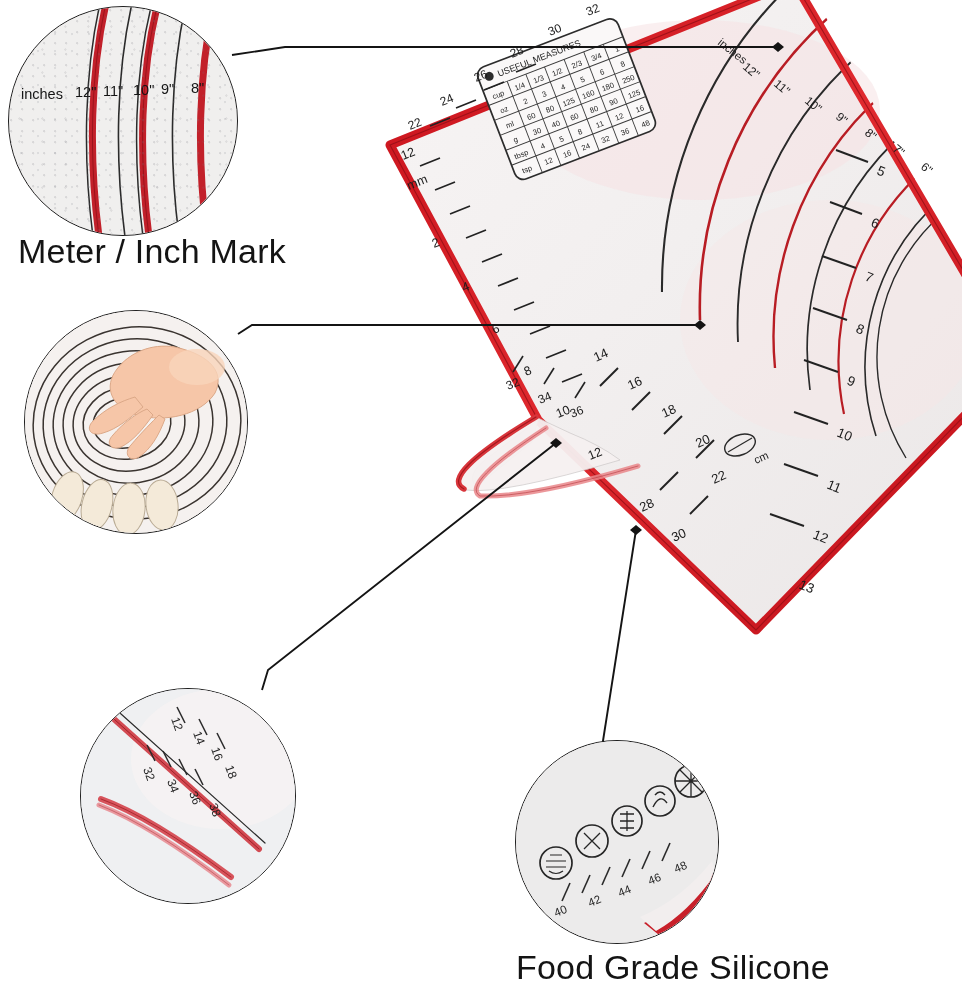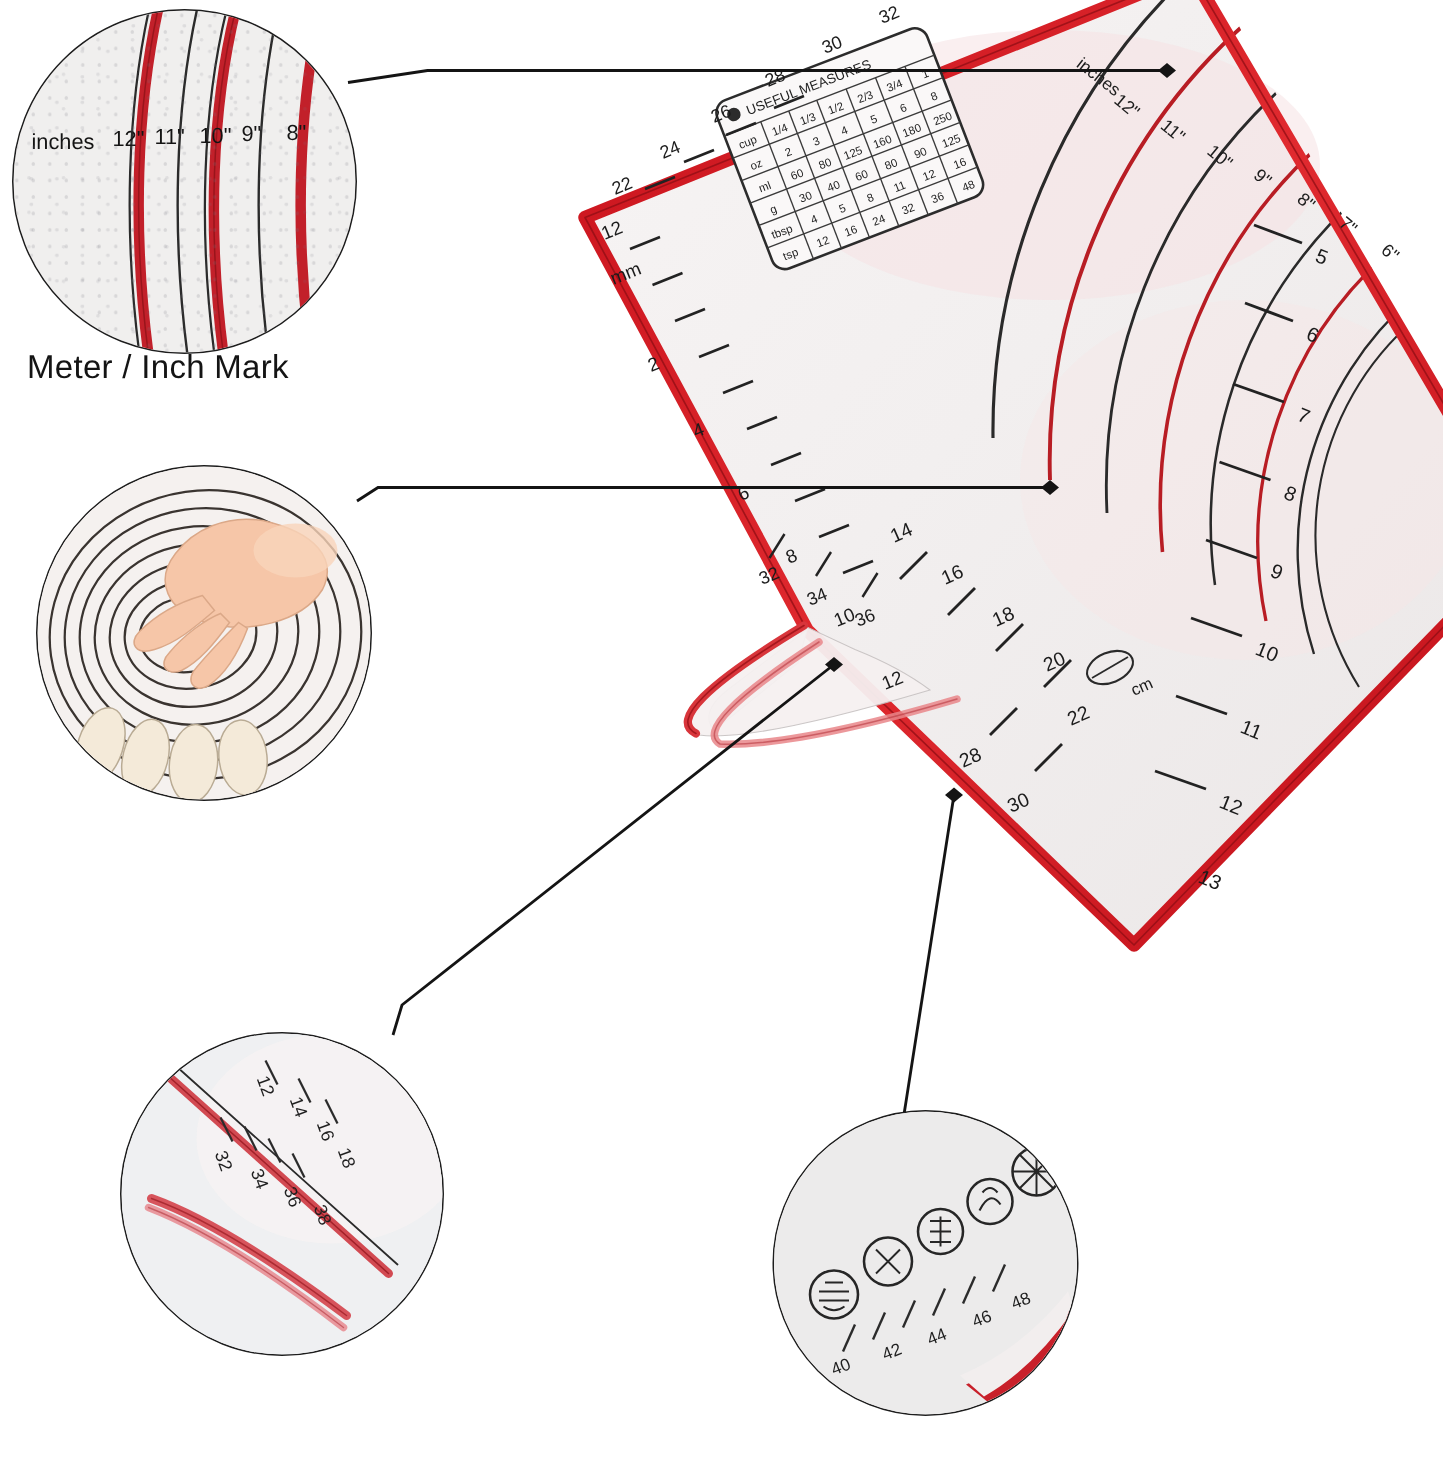--- a/index.html
+++ b/index.html
@@ -2,21 +2,21 @@
 <html><head>
 <meta charset="utf-8">
 <style>
   html,body{margin:0;padding:0;background:#ffffff;}
   body{width:962px;height:986px;position:relative;overflow:hidden;
        font-family:"Liberation Sans",sans-serif;color:#1a1a1a;}
 
   .stage{position:absolute;inset:0;}
 
   
-  .caption{position:absolute;font-size:22px;font-weight:400;color:#141414;
+  .caption{position:absolute;font-size:34px;font-weight:400;color:#141414;
            letter-spacing:.2px;white-space:nowrap;text-align:right;}
 
   
   .callout{position:absolute;border-radius:50%;overflow:hidden;
            border:1.6px solid #1d1d1d;background:#f1f0ef;}
   .callout .inner{position:absolute;inset:0;}
 
   
   .speckle{position:absolute;inset:0;
      background-image:
@@ -433,14 +433,15 @@
         <g font-size="11.5" fill="#1f1f1f" font-family="Liberation Sans, sans-serif">
           <text transform="translate(40,176) rotate(-22)">40</text>
           <text transform="translate(74,166) rotate(-22)">42</text>
           <text transform="translate(104,156) rotate(-22)">44</text>
           <text transform="translate(134,144) rotate(-22)">46</text>
           <text transform="translate(160,132) rotate(-22)">48</text>
         </g>
       </svg>
     </div>
   </div>
+  <div class="caption" style="left:516px;top:948px;">Food Grade Silicone</div>
 
 </div>
 
 </body></html>

